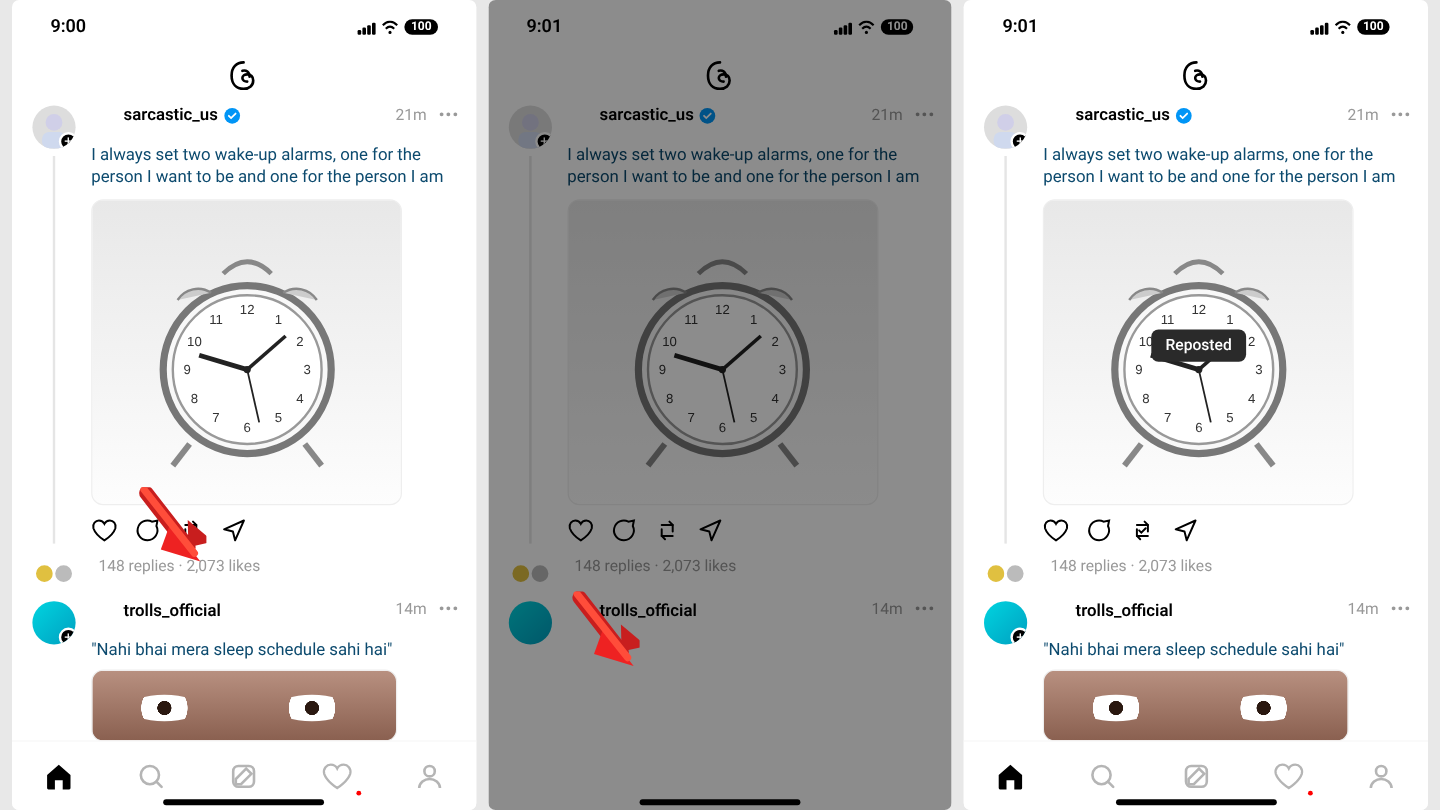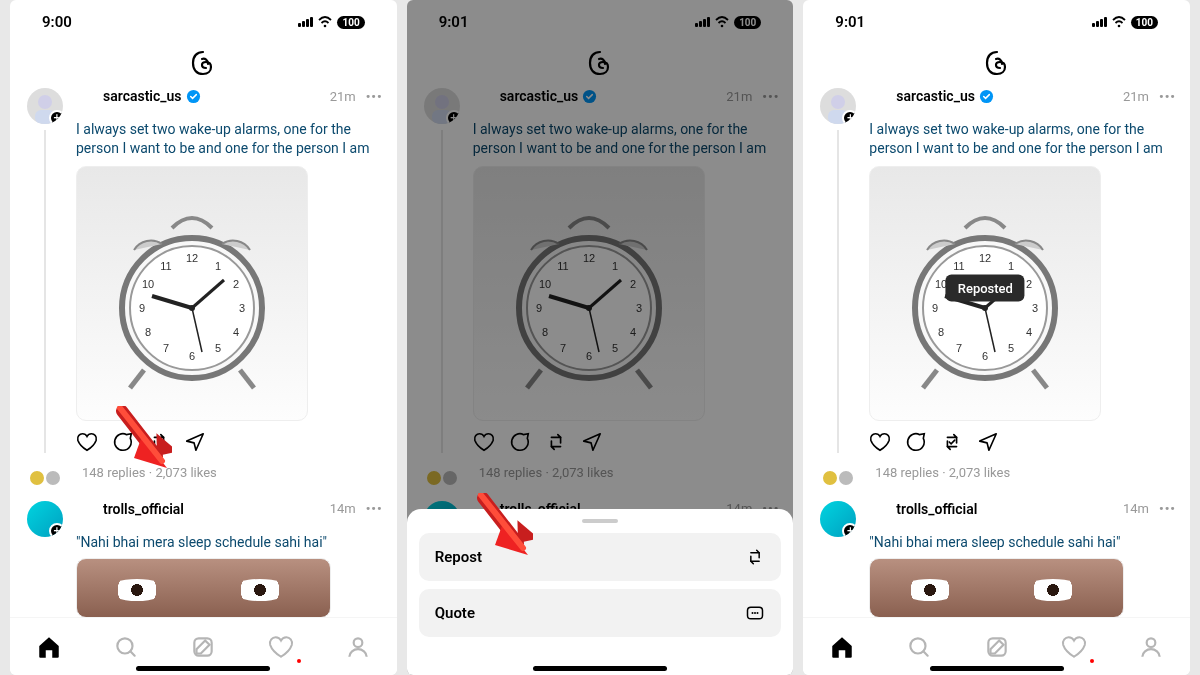--- a/index.html
+++ b/index.html
@@ -1,39 +1,39 @@
 <!DOCTYPE html>
 <html><head>
 <meta charset="utf-8">
 <style>
   * { box-sizing: border-box; margin: 0; padding: 0; }
   body { font-family: -apple-system, BlinkMacSystemFont, "Segoe UI", Roboto, Helvetica, Arial, sans-serif; background: #e8e8e8; width: 1200px; height: 675px; overflow: hidden; display: flex; gap: 10px; justify-content: center; padding: 0 10px; }
   .phone { width: 390px; height: 675px; background: #fff; position: relative; overflow: hidden; border-radius: 6px; }
   .status-bar { height: 44px; display: flex; justify-content: space-between; align-items: center; padding: 0 32px; font-size: 15px; font-weight: 600; }
-  .status-right { display: flex; align-items: center; gap: 4px; }
+  .status-right { display: flex; align-items: flex-end; gap: 4px; }
   .signal { display: flex; align-items: flex-end; gap: 1px; }
   .signal span { width: 3px; background: #000; border-radius: 1px; }
   .signal span:nth-child(1){height:4px;} .signal span:nth-child(2){height:6px;} .signal span:nth-child(3){height:8px;} .signal span:nth-child(4){height:10px;}
   .wifi { width: 16px; height: 12px; }
   .battery-pill { background: #000; color: #fff; font-size: 10px; font-weight: 700; padding: 1px 5px; border-radius: 8px; }
   .logo-bar { display: flex; justify-content: center; padding: 6px 0 10px; }
   .logo-bar svg { width: 28px; height: 28px; }
   .post { padding: 0 14px; display: flex; gap: 10px; }
   .left-col { width: 42px; display: flex; flex-direction: column; align-items: center; }
   .avatar { width: 36px; height: 36px; border-radius: 50%; background: #ddd; position: relative; overflow: hidden; }
   .avatar-badge { position: absolute; bottom: -2px; right: -2px; width: 16px; height: 16px; background: #000; border-radius: 50%; display:flex; align-items:center; justify-content:center; color:#fff; font-size:12px; line-height:1; border:2px solid #fff;}
   .thread-line { flex: 1; width: 2px; background: #e5e5e5; margin-top: 6px; }
   .head-sketch { position:absolute; inset:0; }
   .right-col { flex: 1; min-width: 0; }
   .post-head { display: flex; align-items: center; gap: 4px; }
   .username { font-weight: 600; font-size: 14px; margin-left: 27px; }
   .meta { margin-left: auto; display: flex; align-items: center; gap: 10px; color: #999; font-size: 13px; }
   .more-dots { font-weight:700; letter-spacing:1px; }
   .post-text { font-size: 14px; line-height: 1.35; margin-top: 16px; color: #0c4a6e; }
-  .img-card { margin-top: 8px; width: 232px; height: 255px; border-radius: 10px; border: 1px solid #eee; background: linear-gradient(#e8e8e8,#fdfdfd); position: relative; overflow:hidden; }
+  .img-card { margin-top: 8px; width: 259px; height: 255px; border-radius: 10px; border: 1px solid #eee; background: linear-gradient(#e8e8e8,#fdfdfd); position: relative; overflow:hidden; }
   .clock { position:absolute; left:50%; top:56%; transform:translate(-50%,-50%); }
   .toast { position:absolute; left:50%; top:48%; transform:translate(-50%,-50%); background:#2a2a2a; color:#fff; font-size:13px; font-weight:500; padding:6px 12px; border-radius:6px; }
   .actions { display: flex; gap: 14px; margin-top: 10px; align-items: center; }
   .actions svg { width: 22px; height: 22px; }
   .reply-avs { display:flex; align-items:center; gap:6px; margin-top:10px; }
   .mini-av { width:18px; height:18px; border-radius:50%; background:#bbb; border:2px solid #fff; margin-left:-8px; }
   .mini-av:first-child{ margin-left:0; background:#e0c040;}
   .counts { color: #999; font-size: 13px; margin-left: 6px; }
   .post2 { margin-top: 14px; }
   .avatar2 { background: linear-gradient(135deg,#00d4e0,#00a0c0); }
@@ -365,35 +365,20 @@
           <span class="username">trolls_official</span>
           <div class="meta">
               <span>14m</span>
               <span class="more-dots">•••</span>
             </div>
         </div>
       </div>
     </div>
   </div>
   <div class="overlay"></div>
-  <div class="sheet">
-    <div class="grab"></div>
-    <div class="sheet-item">
-      <span>Repost</span>
-      <svg viewBox="0 0 24 24">
-          <use href="#repost-o"></use>
-        </svg>
-    </div>
-    <div class="sheet-item">
-      <span>Quote</span>
-      <svg viewBox="0 0 24 24">
-          <use href="#quote-box"></use>
-        </svg>
-    </div>
-  </div>
   <div class="arrow" style="left:66px; bottom:108px;"><svg viewBox="0 0 60 70">
         <use href="#red-arrow"></use>
       </svg></div>
   <div class="home-ind"></div>
 </div>
 
 <div class="phone">
   <div class="status-bar">
     <span>9:01</span>
     <div class="status-right">

